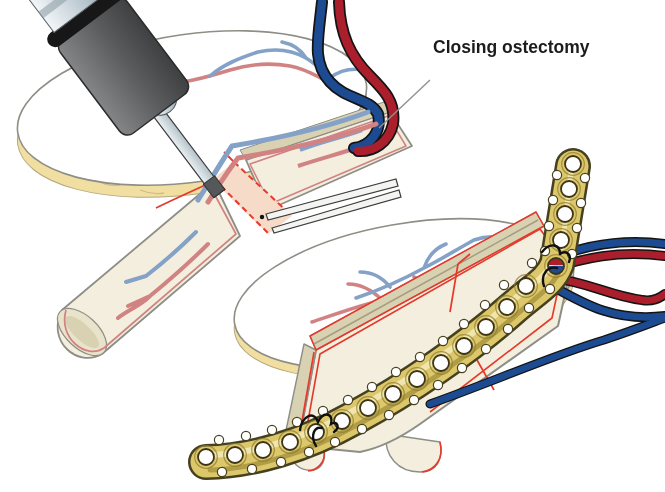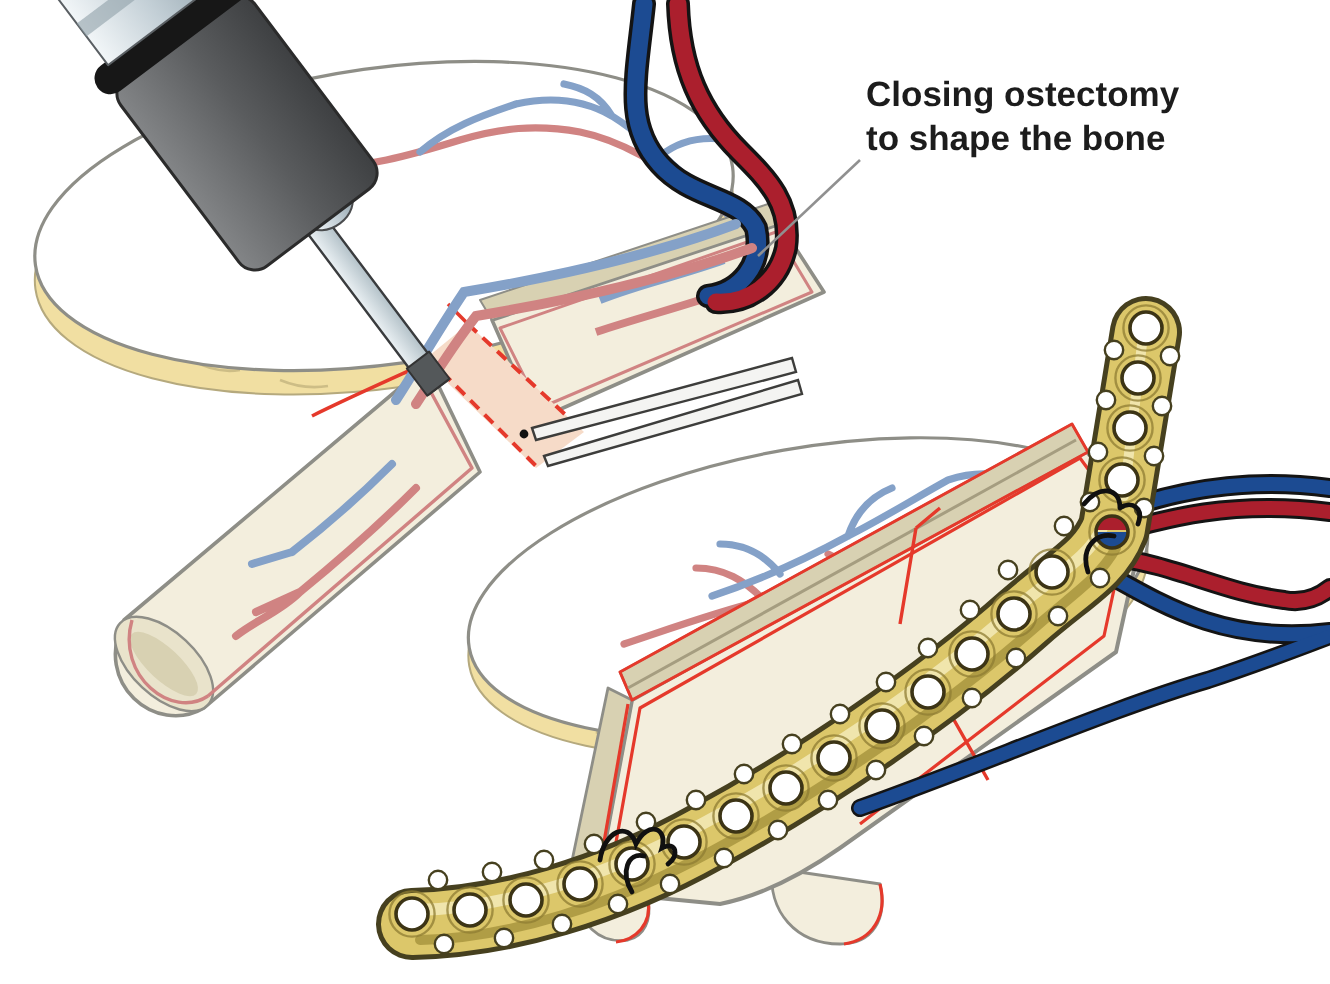--- a/index.html
+++ b/index.html
@@ -267,16 +267,15 @@
   </g>
 
   <g>
     <path class="wire" stroke-width="2.4" stroke-linecap="round" d="M300,430 C302,416 314,410 318,422 C324,410 334,414 331,424 C338,420 340,428 334,432 M316,446 C310,436 314,426 322,428"></path>
     <path class="wire" stroke-width="2.4" stroke-linecap="round" d="M542,252 C550,242 560,244 560,254 M544,286 C540,274 548,266 557,268 M560,254 C566,250 572,254 569,262"></path>
   </g>
 </svg>
 
 <div class="annotation">
   <span>Closing ostectomy</span>
-  <span>to shape the bone</span>
 </div>
 
 </div>
 
 </body></html>

